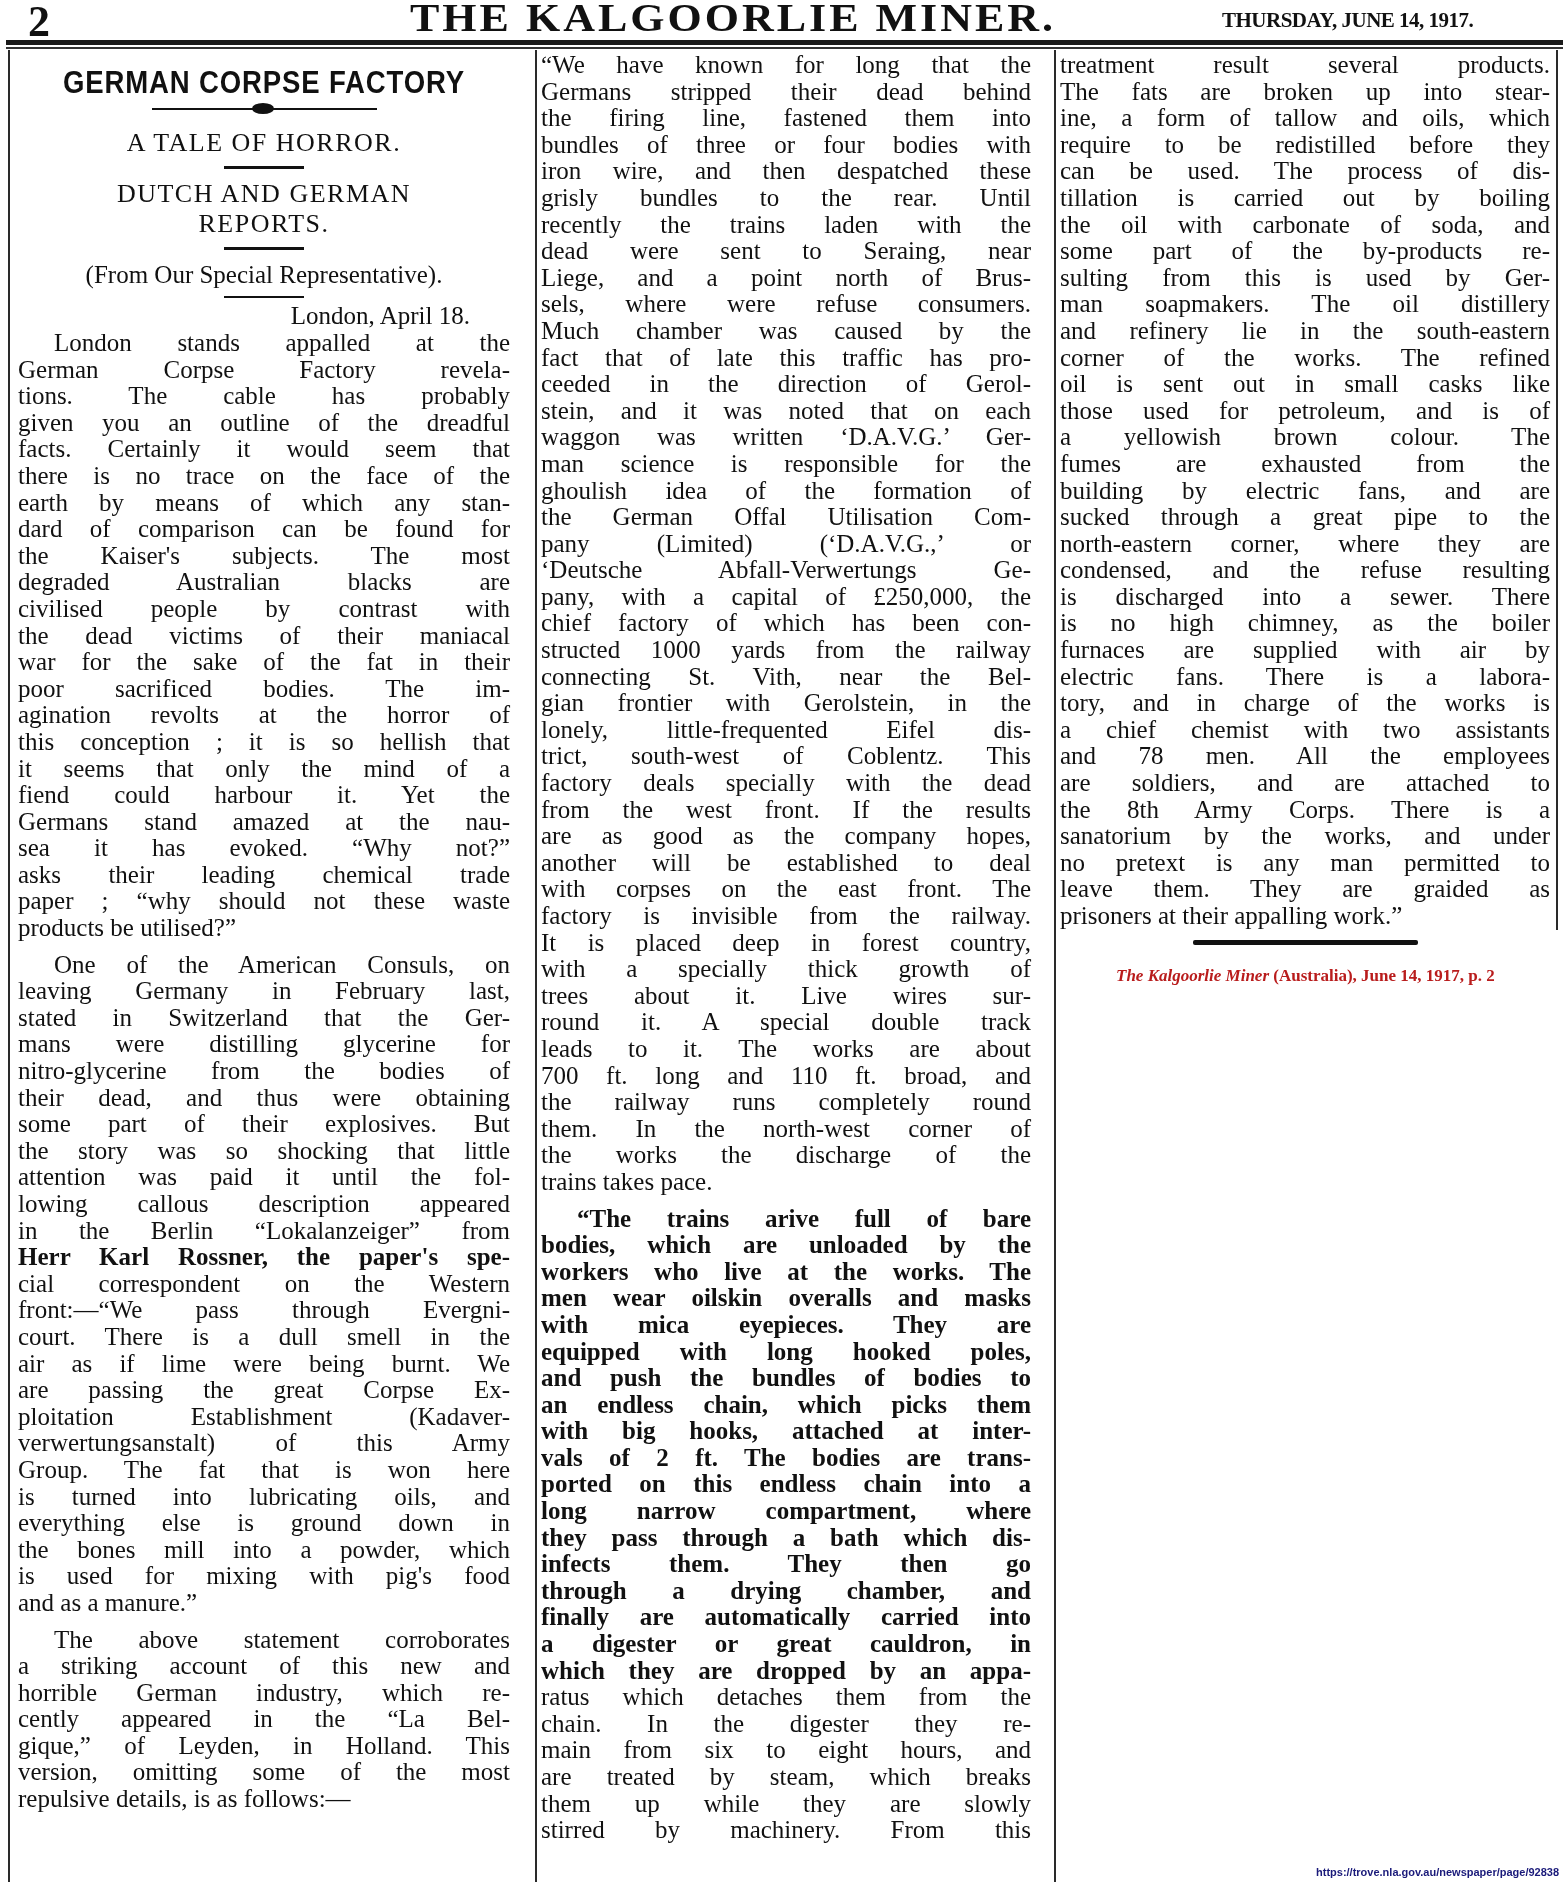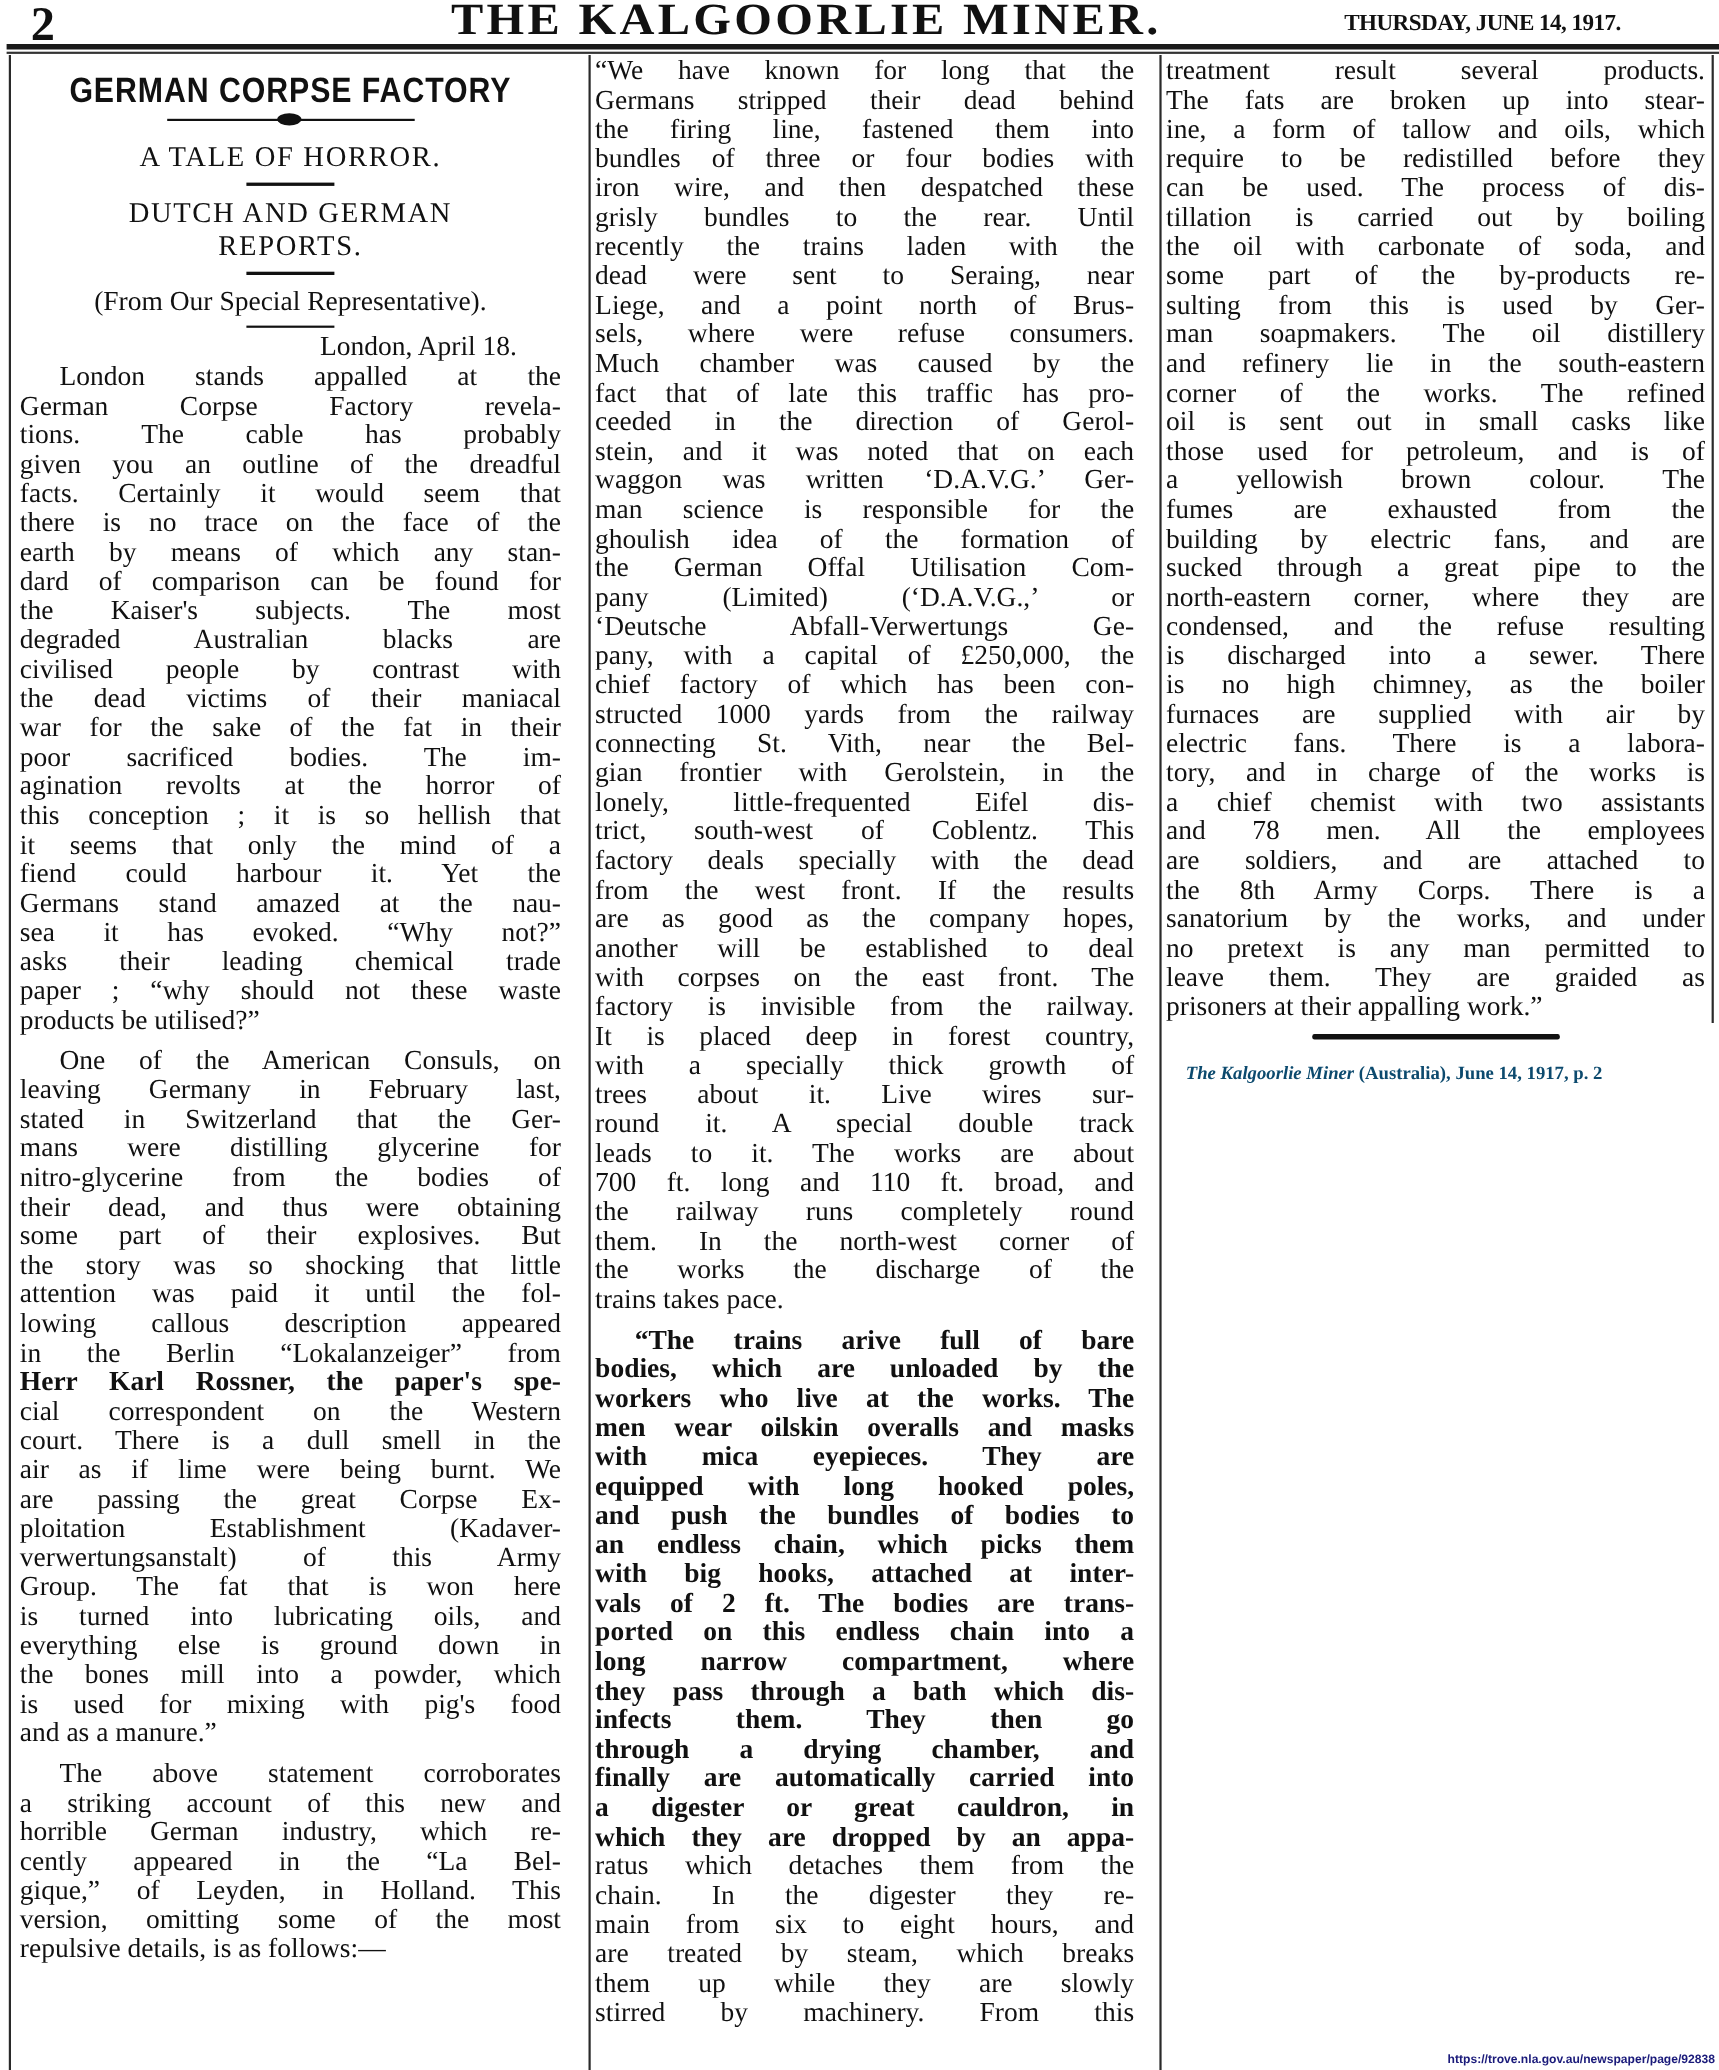--- a/index.html
+++ b/index.html
@@ -24,21 +24,21 @@
     .ornament { position: relative; height: 14px; margin: 0 auto; width: 225px; }
     .ornament .bar { position: absolute; left: 0; right: 0; top: 6px; height: 2px; background: #111; }
     .ornament .knot { position: absolute; left: 100px; top: 1px; width: 22px; height: 11px; background: #111; border-radius: 50%; }
     .head-sub { text-align: center; font-size: 26px; letter-spacing: 1.5px; line-height: 30px; }
     .short-rule { width: 80px; height: 3px; background: #111; margin: 8px auto 10px; }
     .from-line { text-align: center; font-size: 25px; line-height: 30px; }
     .dateline { text-align: right; padding-right: 40px; font-size: 25px; line-height: 28px; }
     .para-gap { height: 10px; }
 
     .end-rule { width: 225px; height: 5px; background: #111; margin: 10px auto 0; border-radius: 2px; }
-    .caption { position: absolute; left: 1078px; top: 966px; font-family: "Liberation Serif", serif; font-weight: bold; font-size: 17px; color: #0c4a6e; white-space: nowrap; }
+    .caption { position: absolute; left: 1116px; top: 966px; font-family: "Liberation Serif", serif; font-weight: bold; font-size: 17px; color: #b91c1c; white-space: nowrap; }
     .caption i { font-style: italic; }
     .source-url { position: absolute; left: 1316px; top: 1866px; font-family: "Liberation Sans", sans-serif; font-weight: bold; font-size: 11px; color: #1a1a7a; white-space: nowrap; }
   </style>
 </head>
 <body>
 
 <div class="masthead">
   <span class="page-num">2</span>
   <span class="paper-title">THE KALGOORLIE MINER.</span>
   <span class="issue-date">THURSDAY, JUNE 14, 1917.</span>
@@ -96,20 +96,21 @@
       <span class="line">mans were distilling glycerine for</span>
       <span class="line">nitro-glycerine from the bodies of</span>
       <span class="line">their dead, and thus were obtaining</span>
       <span class="line">some part of their explosives. But</span>
       <span class="line">the story was so shocking that little</span>
       <span class="line">attention was paid it until the fol-</span>
       <span class="line">lowing callous description appeared</span>
       <span class="line">in the Berlin “Lokalanzeiger” from</span>
       <span class="line bold">Herr Karl Rossner, the paper's spe-</span>
       <span class="line">cial correspondent on the Western</span>
+      <span class="line">front:—“We pass through Evergni-</span>
       <span class="line">court. There is a dull smell in the</span>
       <span class="line">air as if lime were being burnt. We</span>
       <span class="line">are passing the great Corpse Ex-</span>
       <span class="line">ploitation Establishment (Kadaver-</span>
       <span class="line">verwertungsanstalt) of this Army</span>
       <span class="line">Group. The fat that is won here</span>
       <span class="line">is turned into lubricating oils, and</span>
       <span class="line">everything else is ground down in</span>
       <span class="line">the bones mill into a powder, which</span>
       <span class="line">is used for mixing with pig's food</span>

